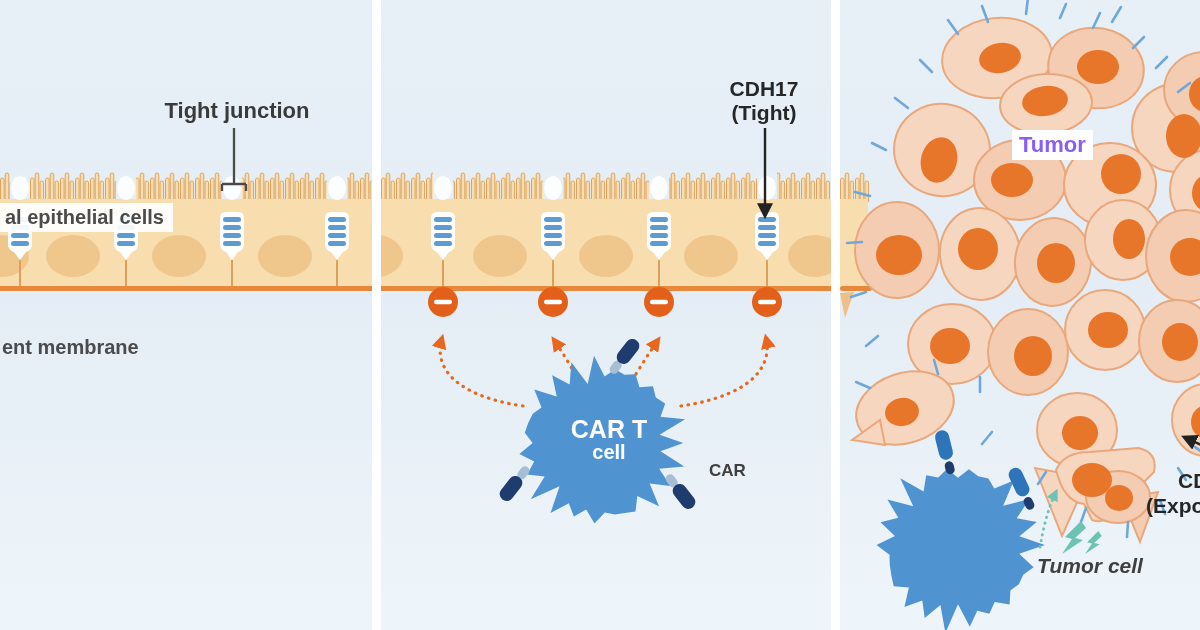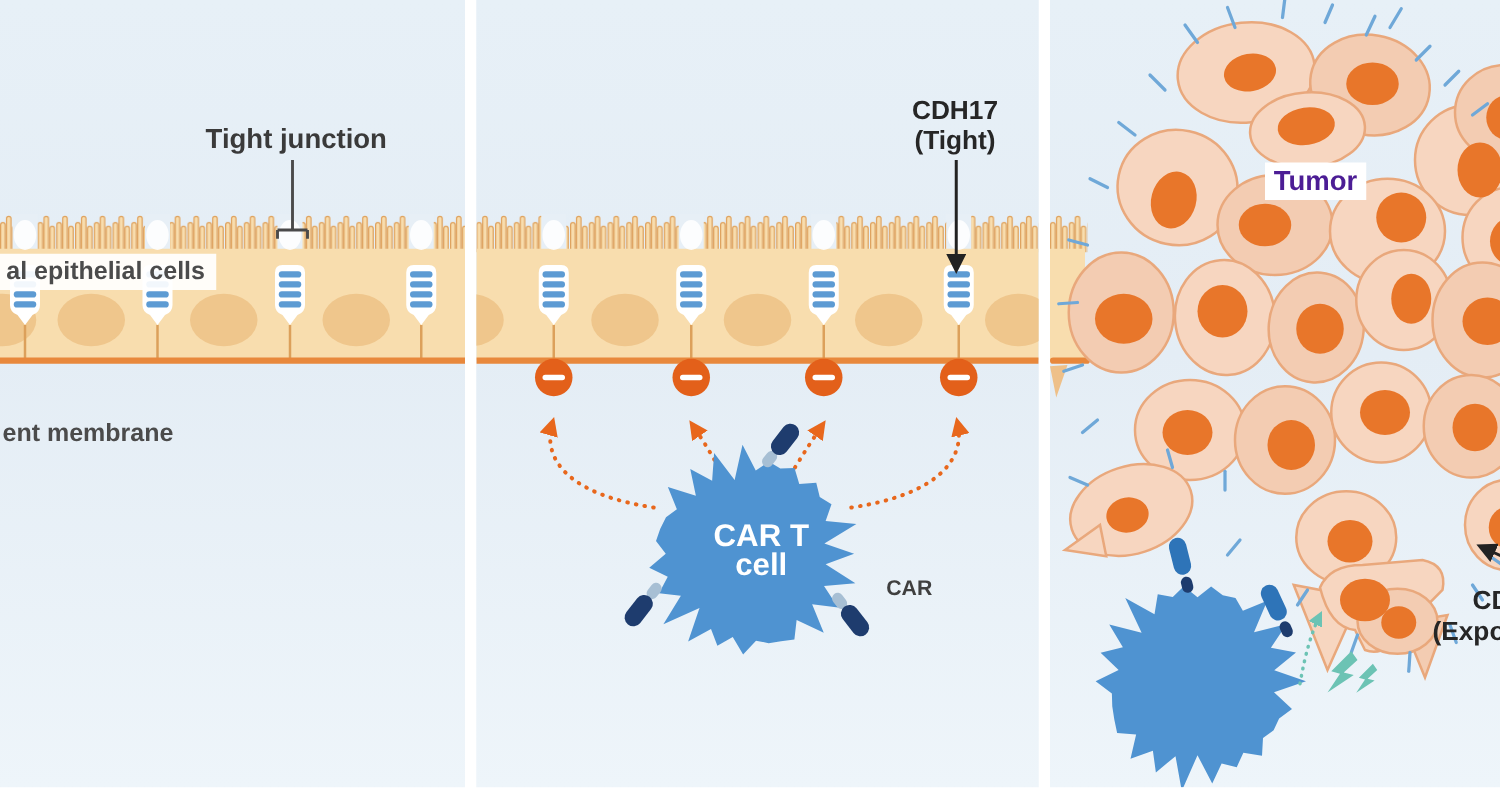--- a/index.html
+++ b/index.html
@@ -161,21 +161,21 @@
       <use href="#recA" transform="translate(146,468) rotate(218)"></use>
       <use href="#recA" transform="translate(287,476) rotate(142)"></use>
     </svg>
 
     <div class="lbl two-line" style="left:321px;top:77px;width:124px;font-size:21px;font-weight:800;color:#262626;">
       <span>CDH17</span>
       <span>(Tight)</span>
     </div>
     <div class="lbl two-line" style="left:161px;top:416px;width:134px;color:#ffffff;line-height:26px;">
       <span style="font-size:25px;">CAR T</span>
-      <span style="font-size:25px;line-height:21px;">cell</span>
+      <span style="font-size:20px;line-height:21px;">cell</span>
     </div>
     <div class="lbl" style="left:328px;top:461px;font-size:17px;color:#3f3f3f;">CAR</div>
   </div>
 
   <div class="panel" id="panel-right">
     <svg width="360" height="630" viewBox="0 0 360 630">
       <g>
         <rect x="0" y="172" width="30" height="30" fill="url(#mv)"></rect>
         <rect x="0" y="199" width="28" height="89" class="cellband"></rect>
         <rect x="0" y="286" width="32" height="5" rx="2.5" class="membrane"></rect>
@@ -273,19 +273,20 @@
 
       <path class="tealarrow" marker-end="url(#ah-teal)" d="M200,547 Q206,512 216,492"></path>
       <g class="bolt">
         <use href="#bolt" transform="translate(222,521)"></use>
         <use href="#bolt" transform="translate(245,531) scale(0.7)"></use>
       </g>
 
       <line x1="368" y1="448" x2="344" y2="437" class="blackarrow" marker-end="url(#ah-black)"></line>
     </svg>
 
-    <div class="lbl" style="left:172px;top:130px;background:#ffffff;padding:2px 7px;font-size:22px;font-weight:800;color:#4c1d95;">Tumor</div>
+    <div class="lbl" style="left:172px;top:130px;background:#ffffff;padding:2px 7px;font-size:22px;font-weight:800;color:#8b5cf6;">Tumor</div>
     <div class="lbl two-line" style="left:180px;top:553px;width:140px;font-size:21px;font-weight:800;font-style:italic;color:#3f3f3f;line-height:25px;">
+      <span>Tumor cell</span>
     </div>
     <div class="lbl" style="left:338px;top:469px;font-size:21px;font-weight:800;color:#262626;">CDH17</div>
     <div class="lbl" style="left:306px;top:494px;font-size:21px;font-weight:800;color:#262626;">(Exposed)</div>
   </div>
 </div>
 
 </body></html>

